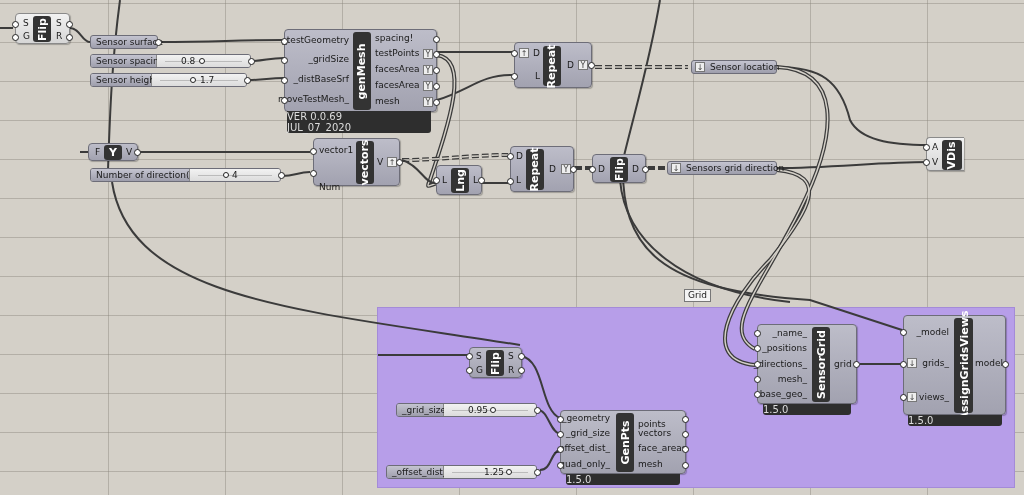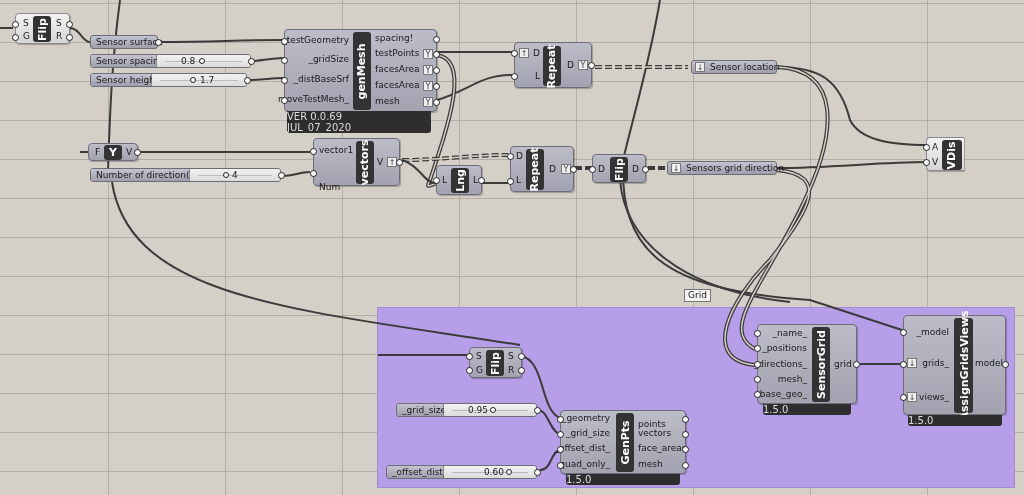--- a/index.html
+++ b/index.html
@@ -345,21 +345,21 @@
     <span class="val" style="left:24px;">0.95</span>
     <div class="knob" style="left:46px;"></div>
   </div>
 </div>
 <div class="grip" style="left:534px;top:407px;"></div>
 
 <div class="slider" style="left:386px;top:465px;width:151px;">
   <div class="sname" style="width:46px;">_offset_dist_</div>
   <div class="strack">
       <div class="ticks"></div>
-    <span class="val" style="left:40px;">0.60</span>
+    <span class="val" style="left:40px;">1.25</span>
     <div class="knob" style="left:62px;"></div>
   </div>
 </div>
 <div class="grip" style="left:534px;top:469px;"></div>
 
 <div class="comp" style="left:560px;top:410px;width:126px;height:64px;">
   <div class="lbl r" style="right:75px;top:2px;">_geometry</div>
   <div class="lbl r" style="right:75px;top:17px;">_grid_size</div>
   <div class="lbl r" style="right:75px;top:32px;">_offset_dist_</div>
   <div class="lbl r" style="right:75px;top:48px;">quad_only_</div>

